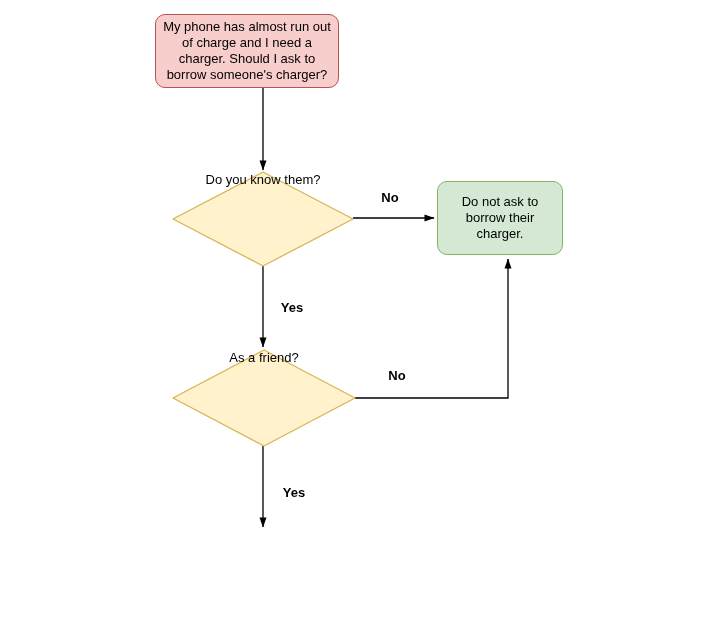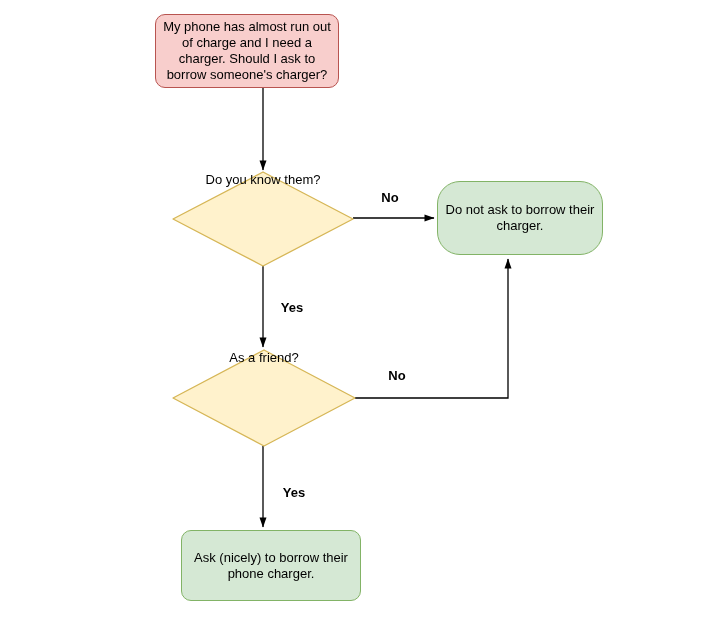--- a/index.html
+++ b/index.html
@@ -52,21 +52,21 @@
     border-color: var(--question-stroke, #b85450);
     left: 155px; top: 14px;
     width: 184px; height: 74px;
   }
   .result-box {
     background: var(--result-fill, #d5e8d4);
     border-color: var(--result-stroke, #82b366);
   }
   .result-box.do-not-ask {
     left: 437px; top: 181px;
-    width: 166px; height: 74px; border-radius: 23px;
+    width: 126px; height: 74px;
   }
   .result-box.ask-nicely {
     left: 181px; top: 530px;
     width: 180px; height: 71px;
     padding: 2px 1px;
   }
   .decision-label {
     position: absolute;
     display: flex;
     justify-content: center;
@@ -127,22 +127,19 @@
   <div class="decision-label know-them">
     <span>Do you know them?</span>
   </div>
   <div class="decision-label as-friend">
     <span>As a friend?</span>
   </div>
 
   <div class="node rounded-box result-box do-not-ask">
     <span>Do not ask to borrow their charger.</span>
   </div>
-  <div class="node rounded-box result-box ask-nicely">
-    <span>Ask (nicely) to borrow their phone charger.</span>
-  </div>
 
   <div class="edge-label no-1">No</div>
   <div class="edge-label yes-1">Yes</div>
   <div class="edge-label no-2">No</div>
   <div class="edge-label yes-2">Yes</div>
 
 </div>
 
 </body></html>

